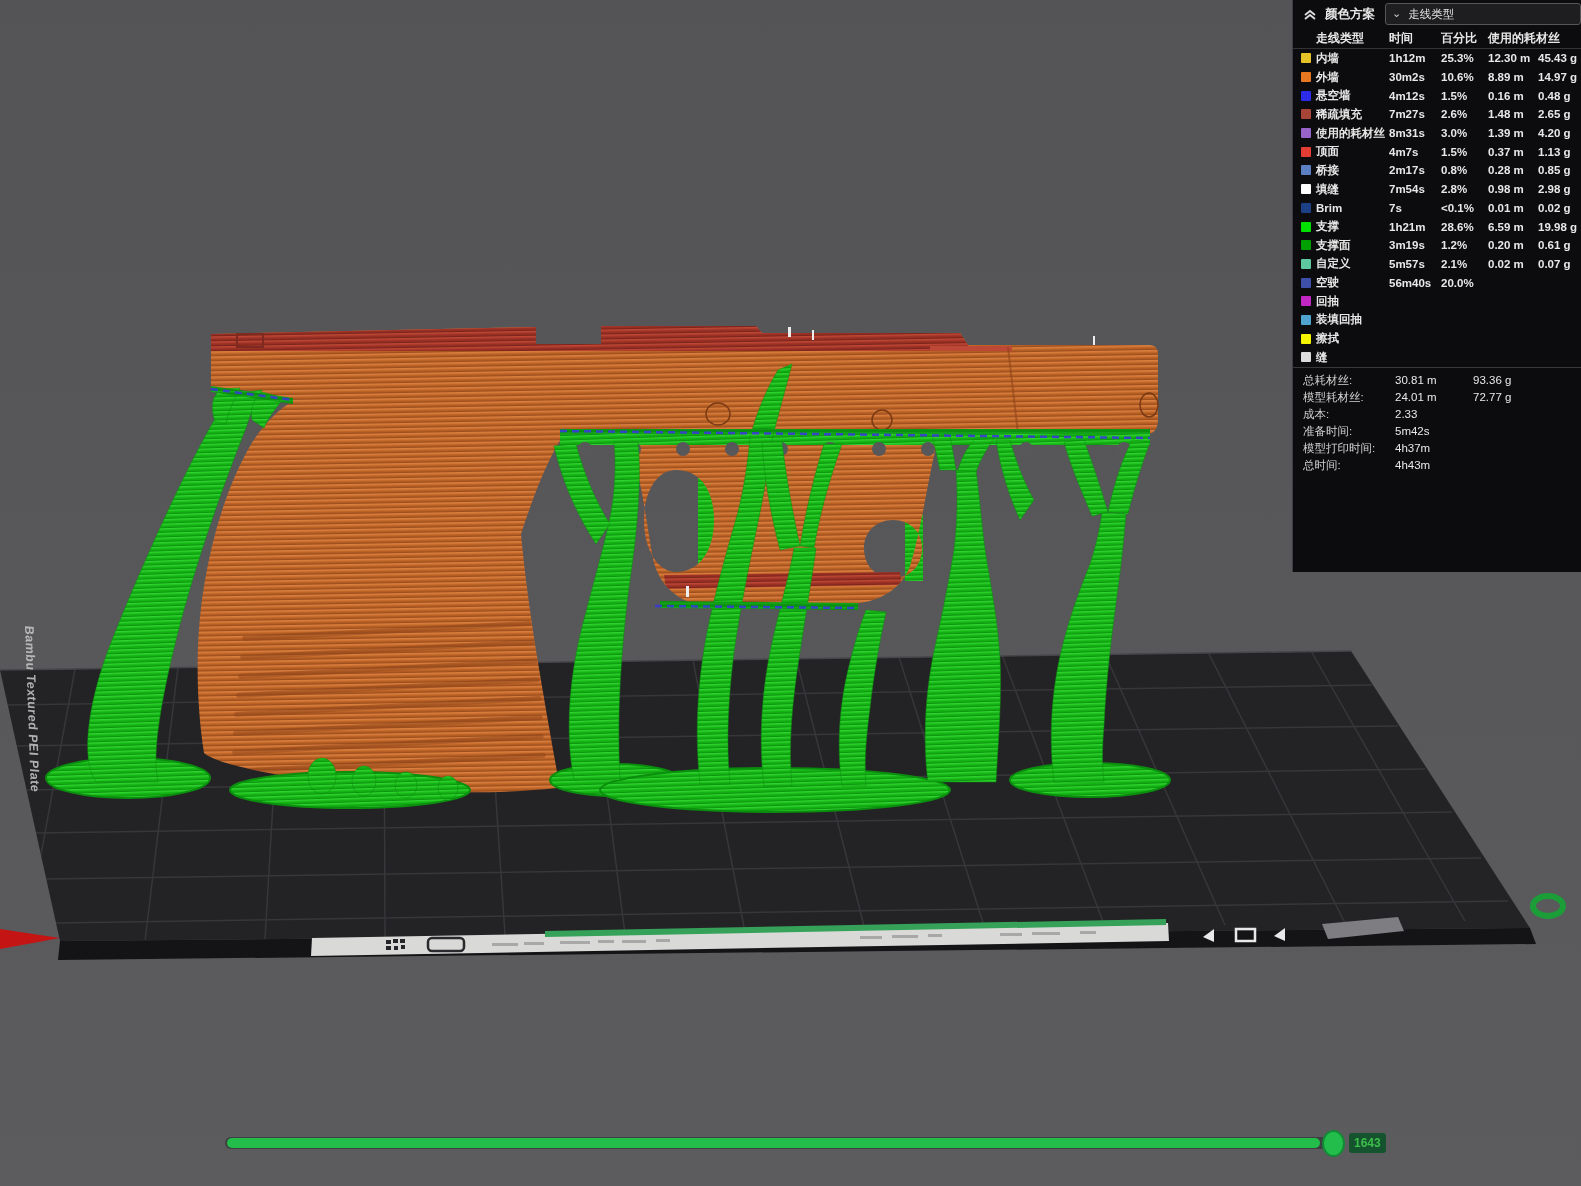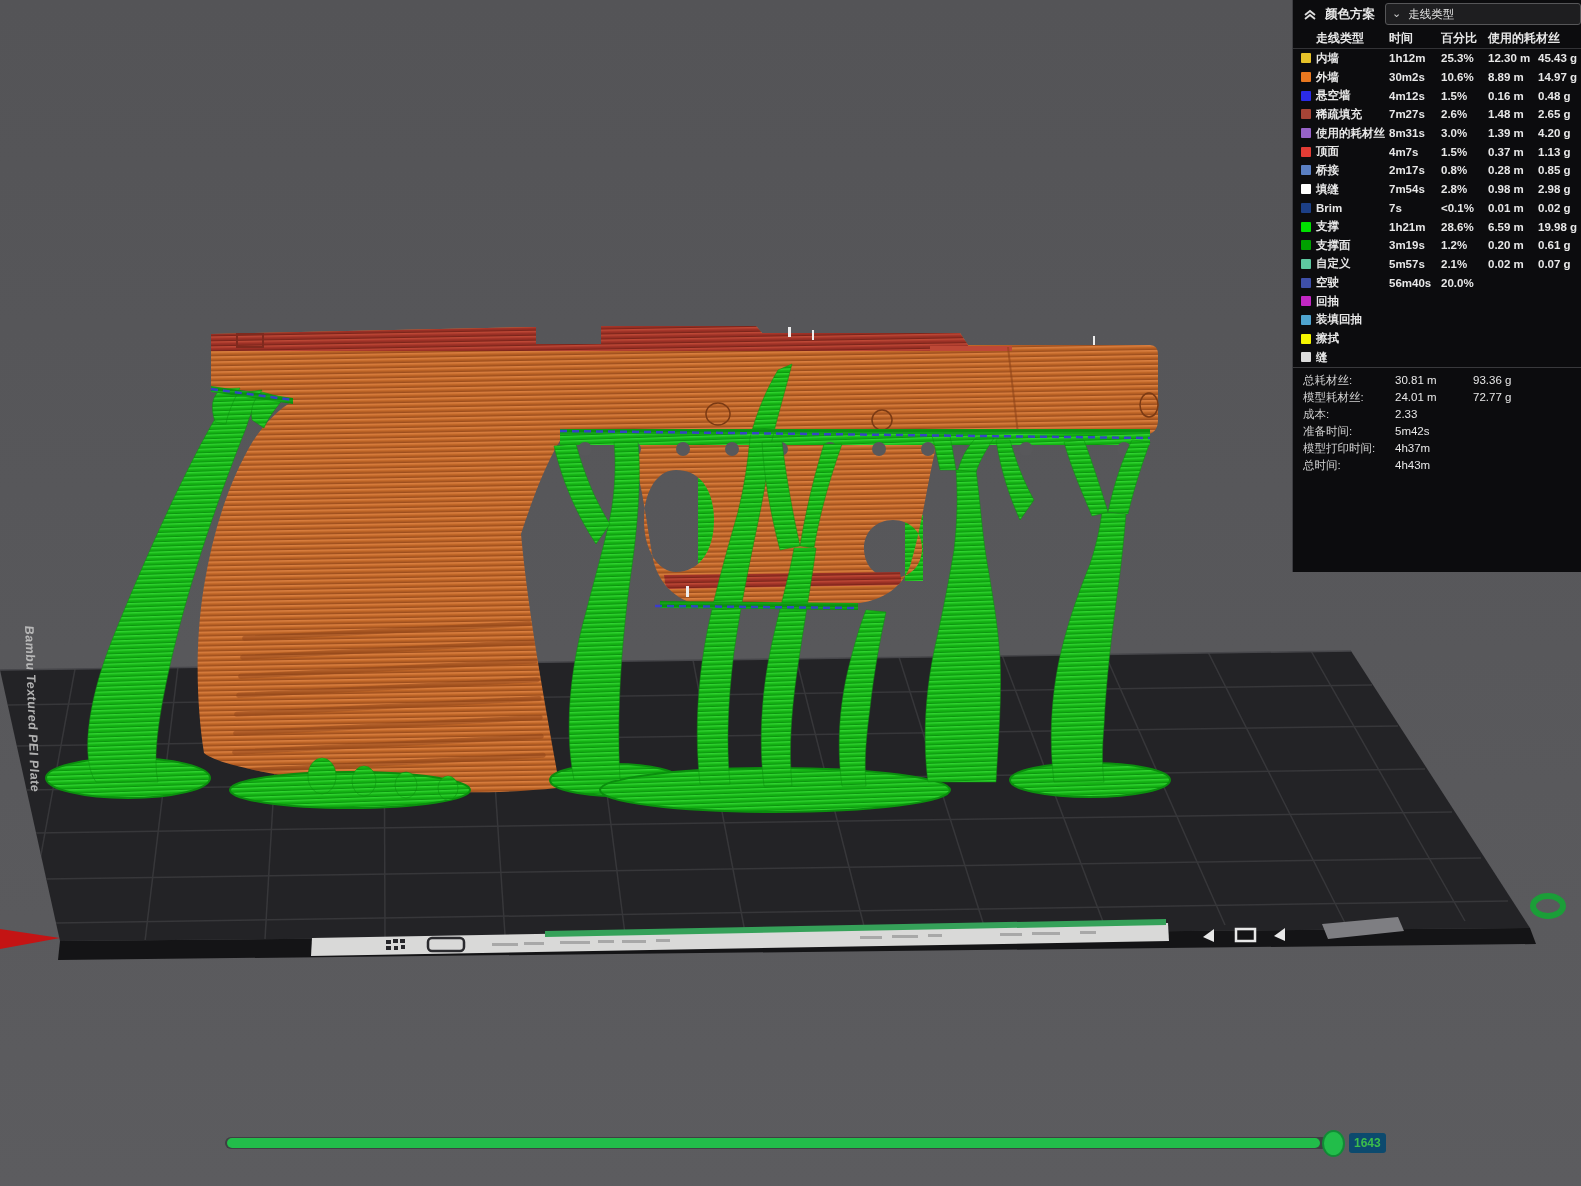--- a/index.html
+++ b/index.html
@@ -45,21 +45,21 @@
   }
   
   .layer-slider{position:absolute;left:225px;top:1137px;width:1103px;height:12px;background:#3F3F43;border-radius:6px;}
   .layer-slider .fill{position:absolute;left:2px;top:1px;height:10px;width:1093px;border-radius:5px;background:var(--slider-green);}
   .layer-thumb{
     position:absolute;left:1322px;top:1130px;width:23px;height:27px;border-radius:50%;
     background:var(--slider-green);border:2px solid #128A36;box-sizing:border-box;
   }
   .layer-badge{
     position:absolute;left:1349px;top:1133px;height:20px;line-height:20px;padding:0 5px;
-    background:#0c4a6e;border-radius:3px;color:var(--label-green);font-size:12px;font-weight:bold;
+    background:#14532d;border-radius:3px;color:var(--label-green);font-size:12px;font-weight:bold;
   }
 </style>
 </head>
 <body>
 
 <svg class="viewport" viewBox="0 0 1581 1186" xmlns="http://www.w3.org/2000/svg">
   <defs>
     <pattern id="pOr" width="10" height="5" patternUnits="userSpaceOnUse" patternTransform="rotate(-1)">
       <rect width="10" height="5" fill="var(--model-orange)"></rect>
       <rect width="10" height="1.6" fill="var(--model-orange-light)"></rect>

